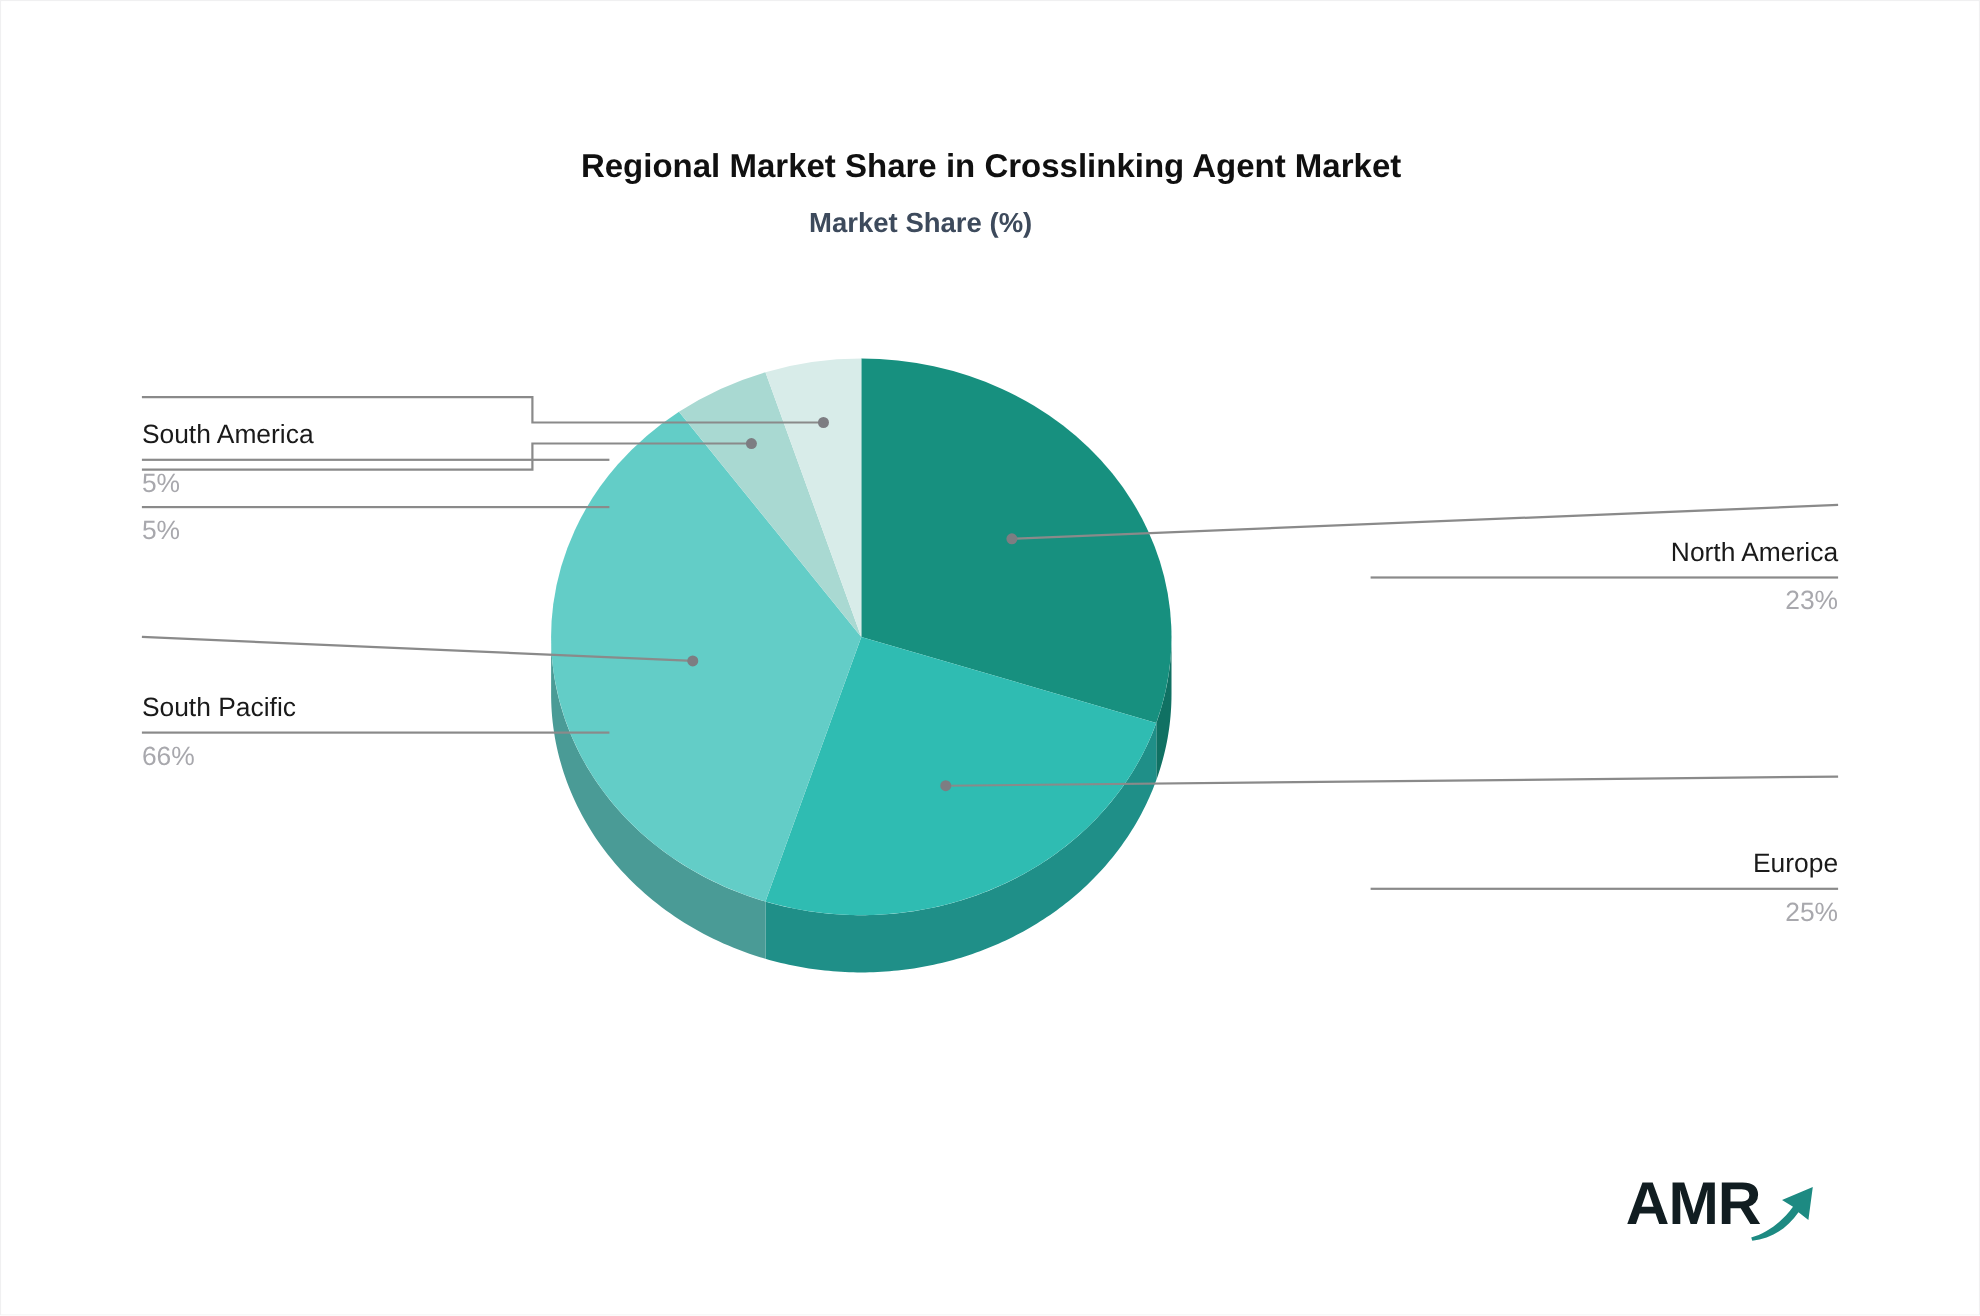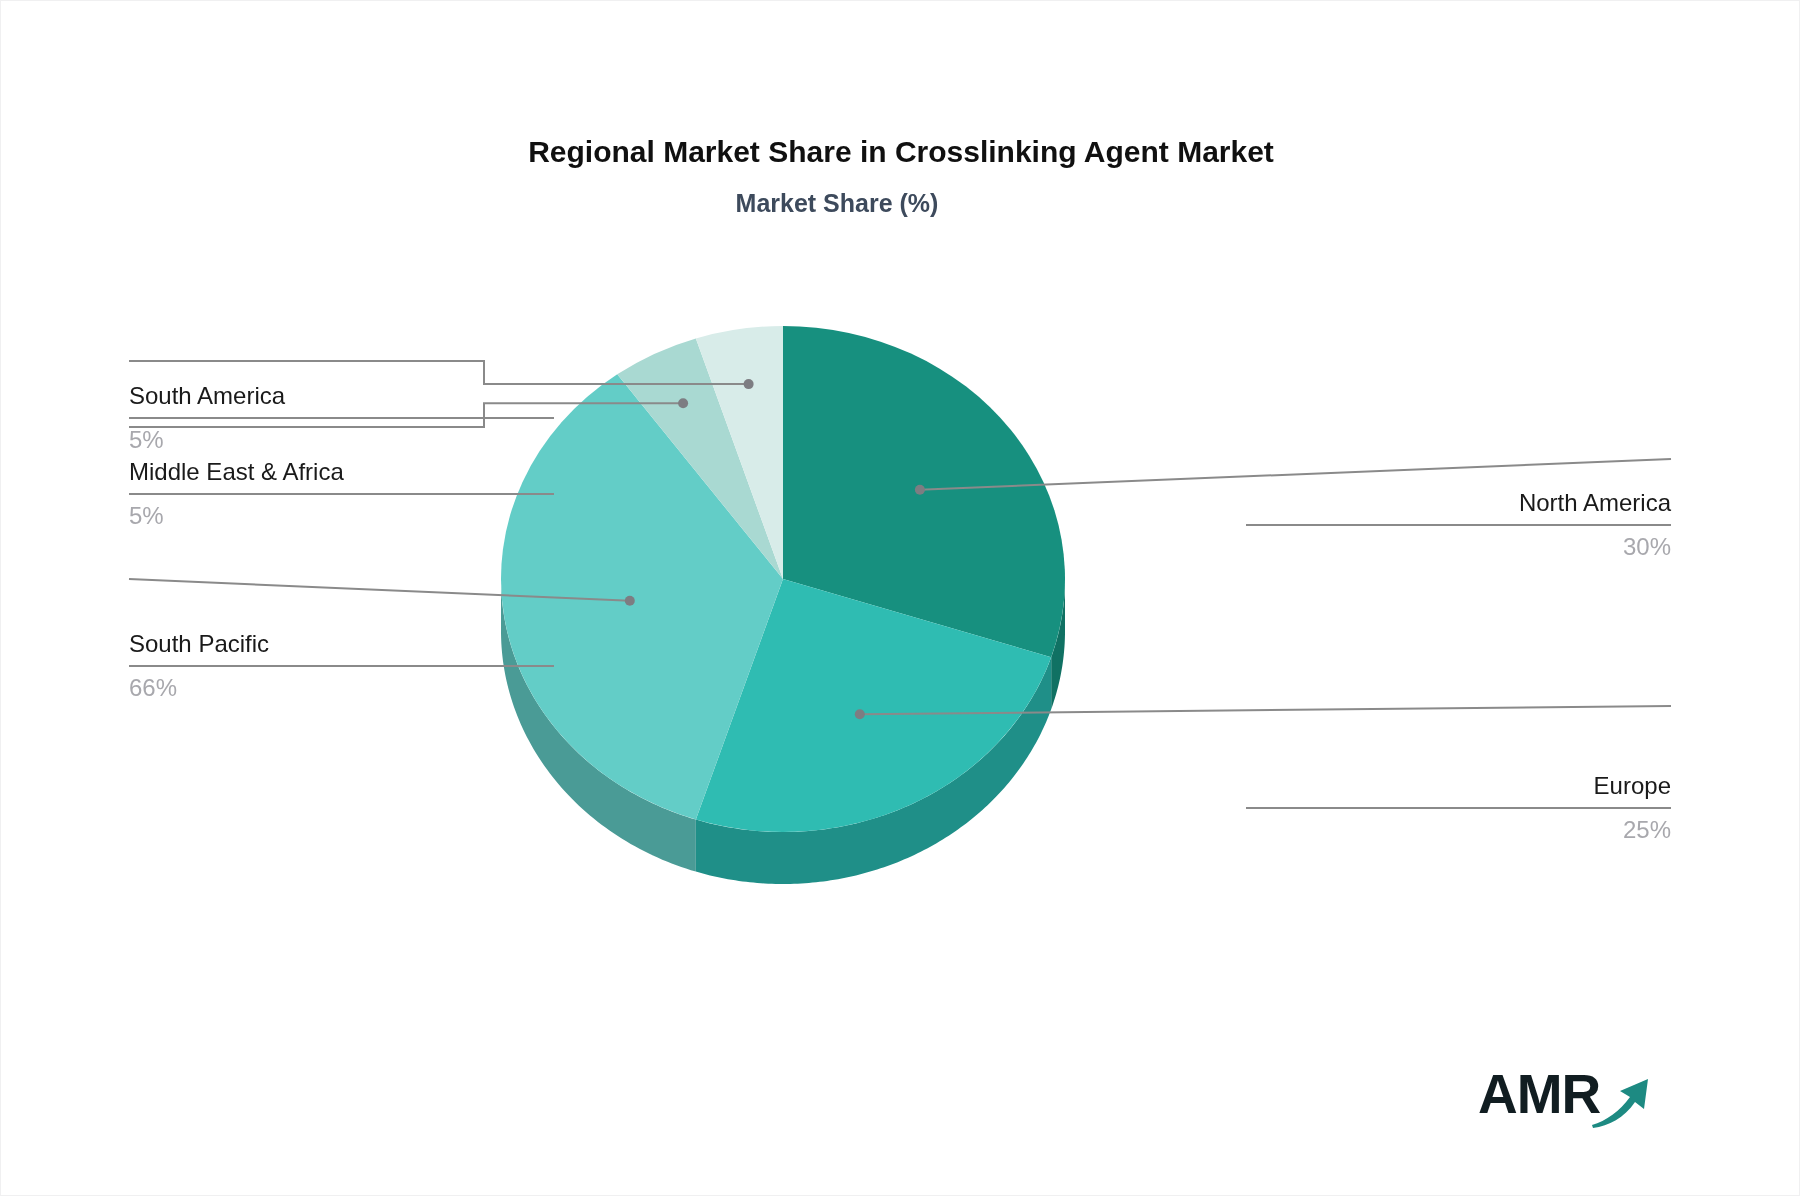--- a/index.html
+++ b/index.html
@@ -149,35 +149,34 @@
     </svg>
   </div>
 
   <div class="callout left" style="left:128px; top:383px; width:425px;">
     <span class="cl-name">South America</span>
     <span class="cl-rule"></span>
     <span class="cl-value">5%</span>
   </div>
 
   <div class="callout left" style="left:128px; top:459px; width:425px;">
-    <span class="cl-name">Middle East &amp; Africa</span>
     <span class="cl-rule"></span>
     <span class="cl-value">5%</span>
   </div>
 
   <div class="callout left" style="left:128px; top:631px; width:425px;">
     <span class="cl-name">South Pacific</span>
     <span class="cl-rule"></span>
     <span class="cl-value">66%</span>
   </div>
 
   <div class="callout right" style="left:1245px; top:490px; width:425px;text-align:right;">
     <span class="cl-name">North America</span>
     <span class="cl-rule"></span>
-    <span class="cl-value">30%</span>
+    <span class="cl-value">23%</span>
   </div>
 
   <div class="callout right" style="left:1245px; top:773px; width:425px;">
     <span class="cl-name">Europe</span>
     <span class="cl-rule"></span>
     <span class="cl-value">25%</span>
   </div>
 
   <div id="logo">
     <span class="logo-text">AMR</span>

